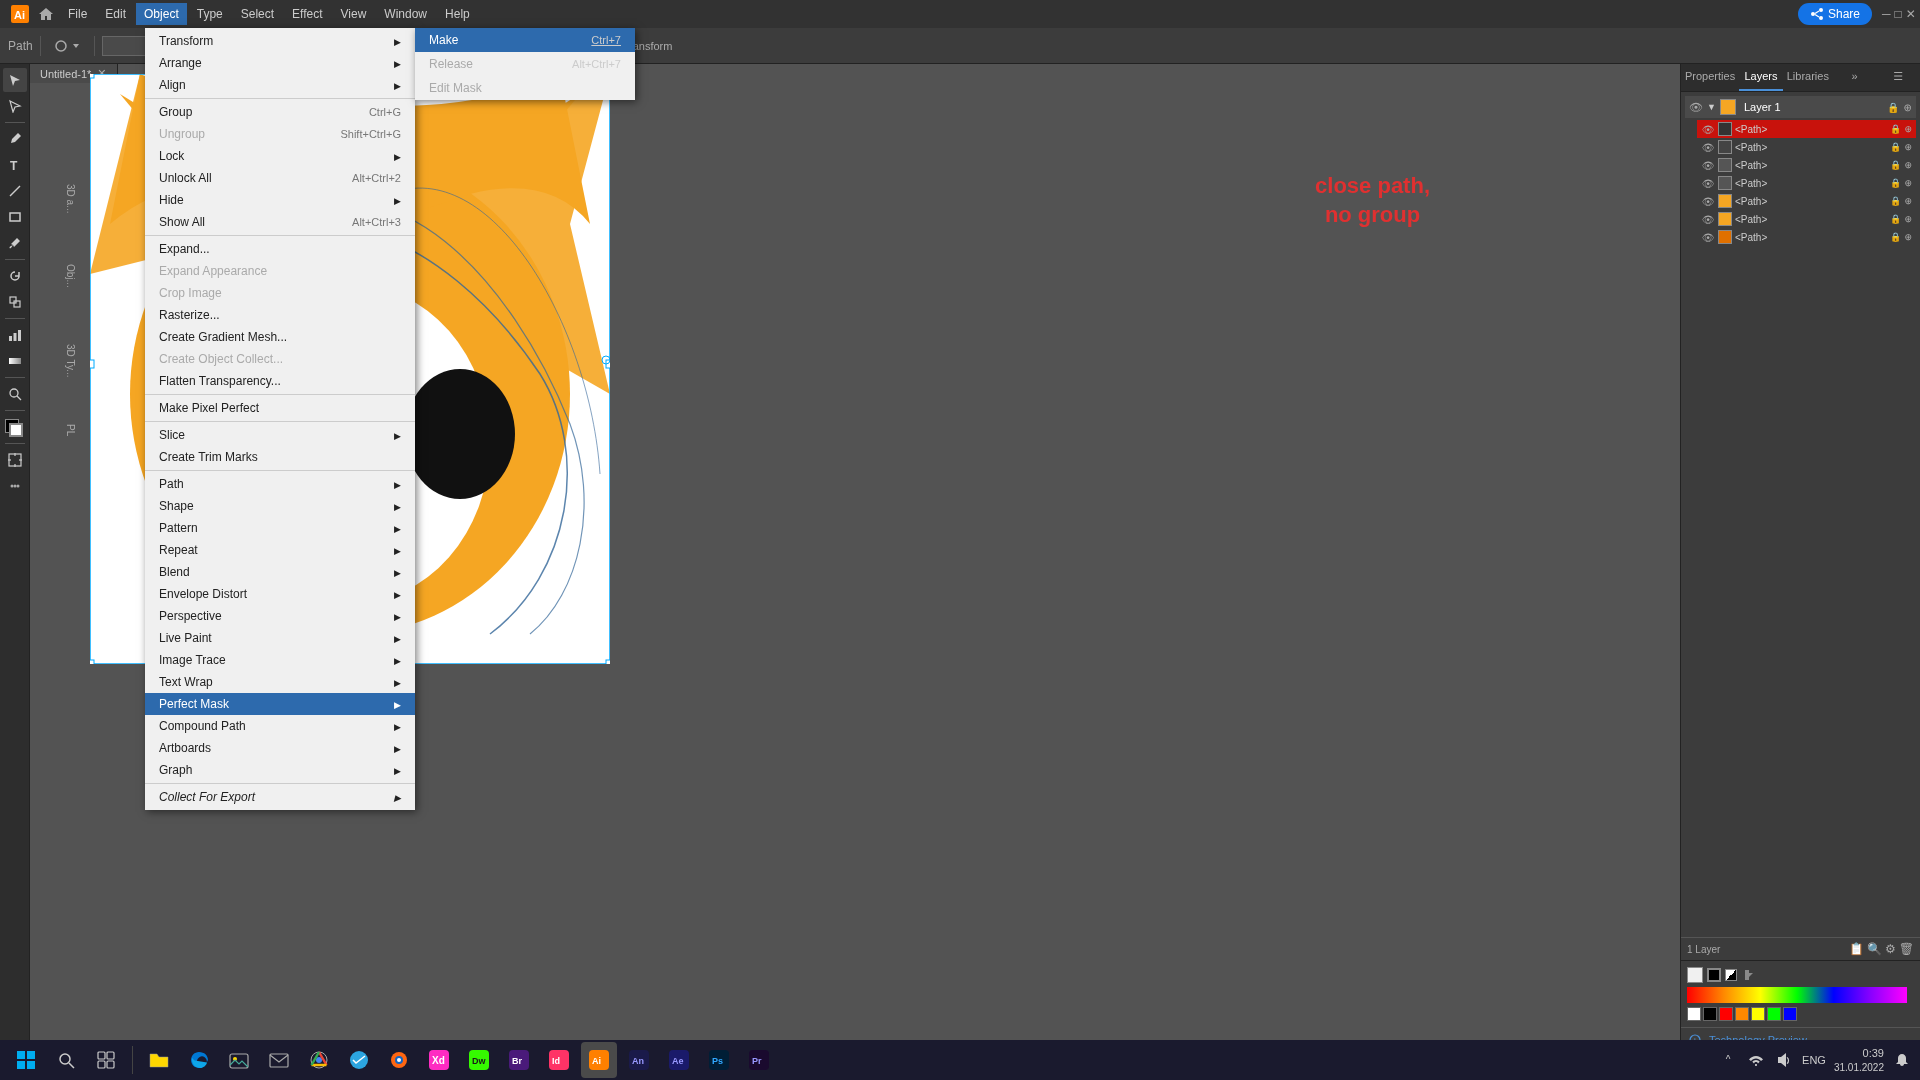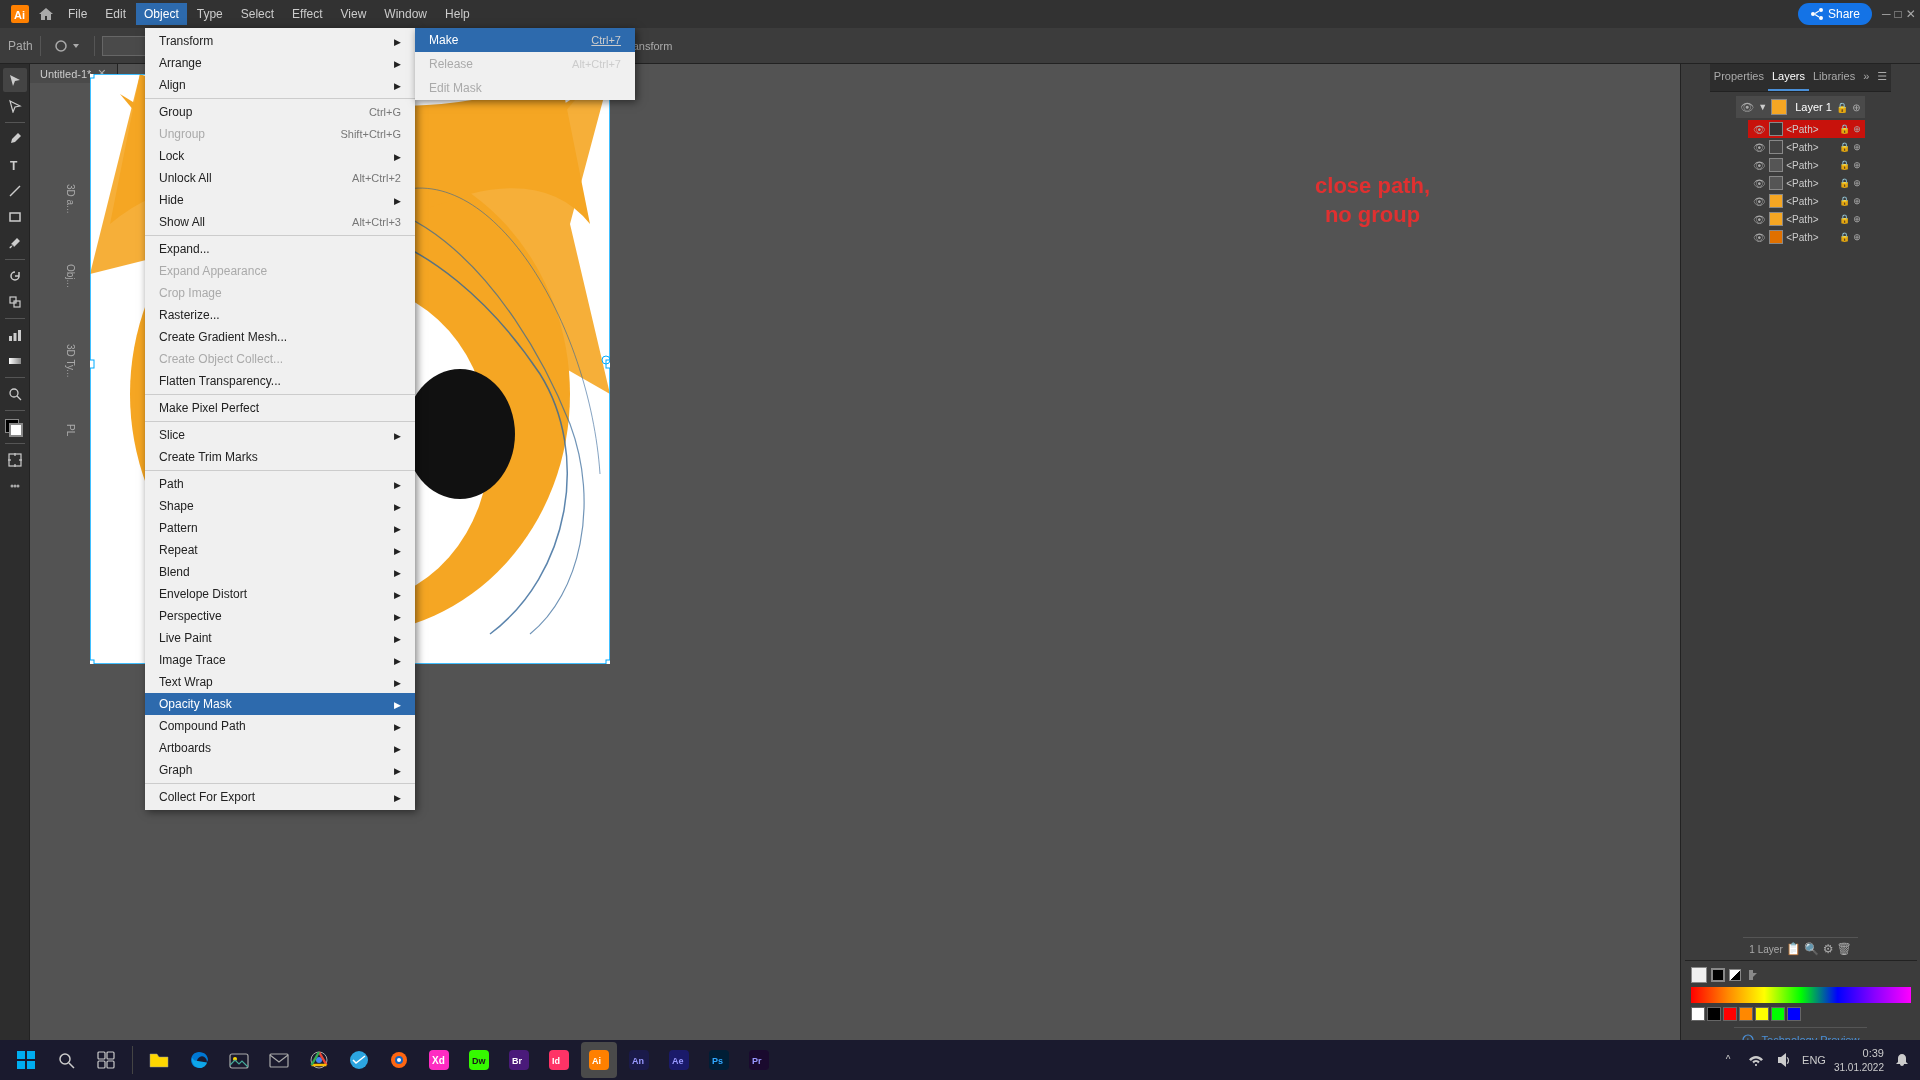--- a/index.html
+++ b/index.html
@@ -28,39 +28,39 @@
     .tool-sep { width: 20px; height: 1px; background: #555; margin: 2px 0; }
 
     
     #canvas-area { flex: 1; background: #535353; position: relative; overflow: hidden; }
     #canvas { width: 520px; height: 590px; position: absolute; top: 10px; left: 60px; background: #fff; }
 
     
     #fox-svg { width: 520px; height: 590px; }
 
     
-    #right-panel { width: 240px; background: #3c3c3c; display: flex; flex-direction: column; border-left: 1px solid #222; align-items: center; }
+    #right-panel { width: 240px; background: #3c3c3c; display: flex; flex-direction: column; border-left: 1px solid #222; }
     #panel-tabs { display: flex; background: #2d2d2d; border-bottom: 1px solid #222; }
     .panel-tab { flex: 1; padding: 6px 4px; text-align: center; font-size: 11px; color: #aaa; cursor: pointer; border-bottom: 2px solid transparent; }
     .panel-tab.active { color: #fff; border-bottom-color: #4a90d9; }
     #layers-content { flex: 1; overflow-y: auto; padding: 4px; }
     .layer-header { display: flex; align-items: center; padding: 3px 4px; background: #4a4a4a; margin-bottom: 2px; gap: 4px; cursor: pointer; }
     .layer-row { display: flex; align-items: center; padding: 2px 4px; gap: 3px; cursor: pointer; margin-left: 12px; }
     .layer-row.selected { background: #c8120c; }
     .layer-name { font-size: 10px; color: #ccc; flex: 1; }
     .eye-icon { width: 14px; height: 14px; color: #aaa; font-size: 10px; display: flex; align-items: center; justify-content: center; }
 
     
     #annotation { position: absolute; right: 250px; top: 108px; }
     .annotation-text { color: #e03030; font-size: 22px; font-weight: bold; text-align: center; line-height: 1.3; }
 
     
     #object-menu { position: absolute; top: 28px; left: 145px; width: 270px; background: #f0f0f0; color: #222; z-index: 100; box-shadow: 2px 2px 8px rgba(0,0,0,0.5); }
     .menu-section { padding: 2px 0; border-bottom: 1px solid #ccc; }
-    .menu-section:last-child { border-bottom: none; }
+    .menu-section:last-child { border-bottom: none; font-style: italic; }
     .mitem { display: flex; align-items: center; padding: 4px 14px; cursor: pointer; font-size: 12px; color: #222; white-space: nowrap; }
     .mitem.disabled { color: #aaa; cursor: default; }
     .mitem.highlighted { background: #2d6aad; color: #fff; }
     .mitem .shortcut { margin-left: auto; color: #777; font-size: 11px; }
     .mitem .arrow { margin-left: auto; }
     .mitem.has-sub .arrow::after { content: '▶'; font-size: 9px; }
 
     
     #clip-submenu { position: absolute; top: 28px; left: 415px; width: 220px; background: #f0f0f0; color: #222; z-index: 101; box-shadow: 2px 2px 8px rgba(0,0,0,0.5); }
     .cmitem { display: flex; align-items: center; padding: 5px 14px; cursor: pointer; font-size: 12px; color: #222; }
@@ -587,21 +587,21 @@
     </div>
     <div class="mitem has-sub">
       <span>Image Trace</span>
       <span class="arrow"></span>
     </div>
     <div class="mitem has-sub">
       <span>Text Wrap</span>
       <span class="arrow"></span>
     </div>
     <div class="mitem has-sub highlighted">
-      <span>Opacity Mask</span>
+      <span>Perfect Mask</span>
       <span class="arrow"></span>
     </div>
     <div class="mitem has-sub">
       <span>Compound Path</span>
       <span class="arrow"></span>
     </div>
     <div class="mitem has-sub">
       <span>Artboards</span>
       <span class="arrow"></span>
     </div>

